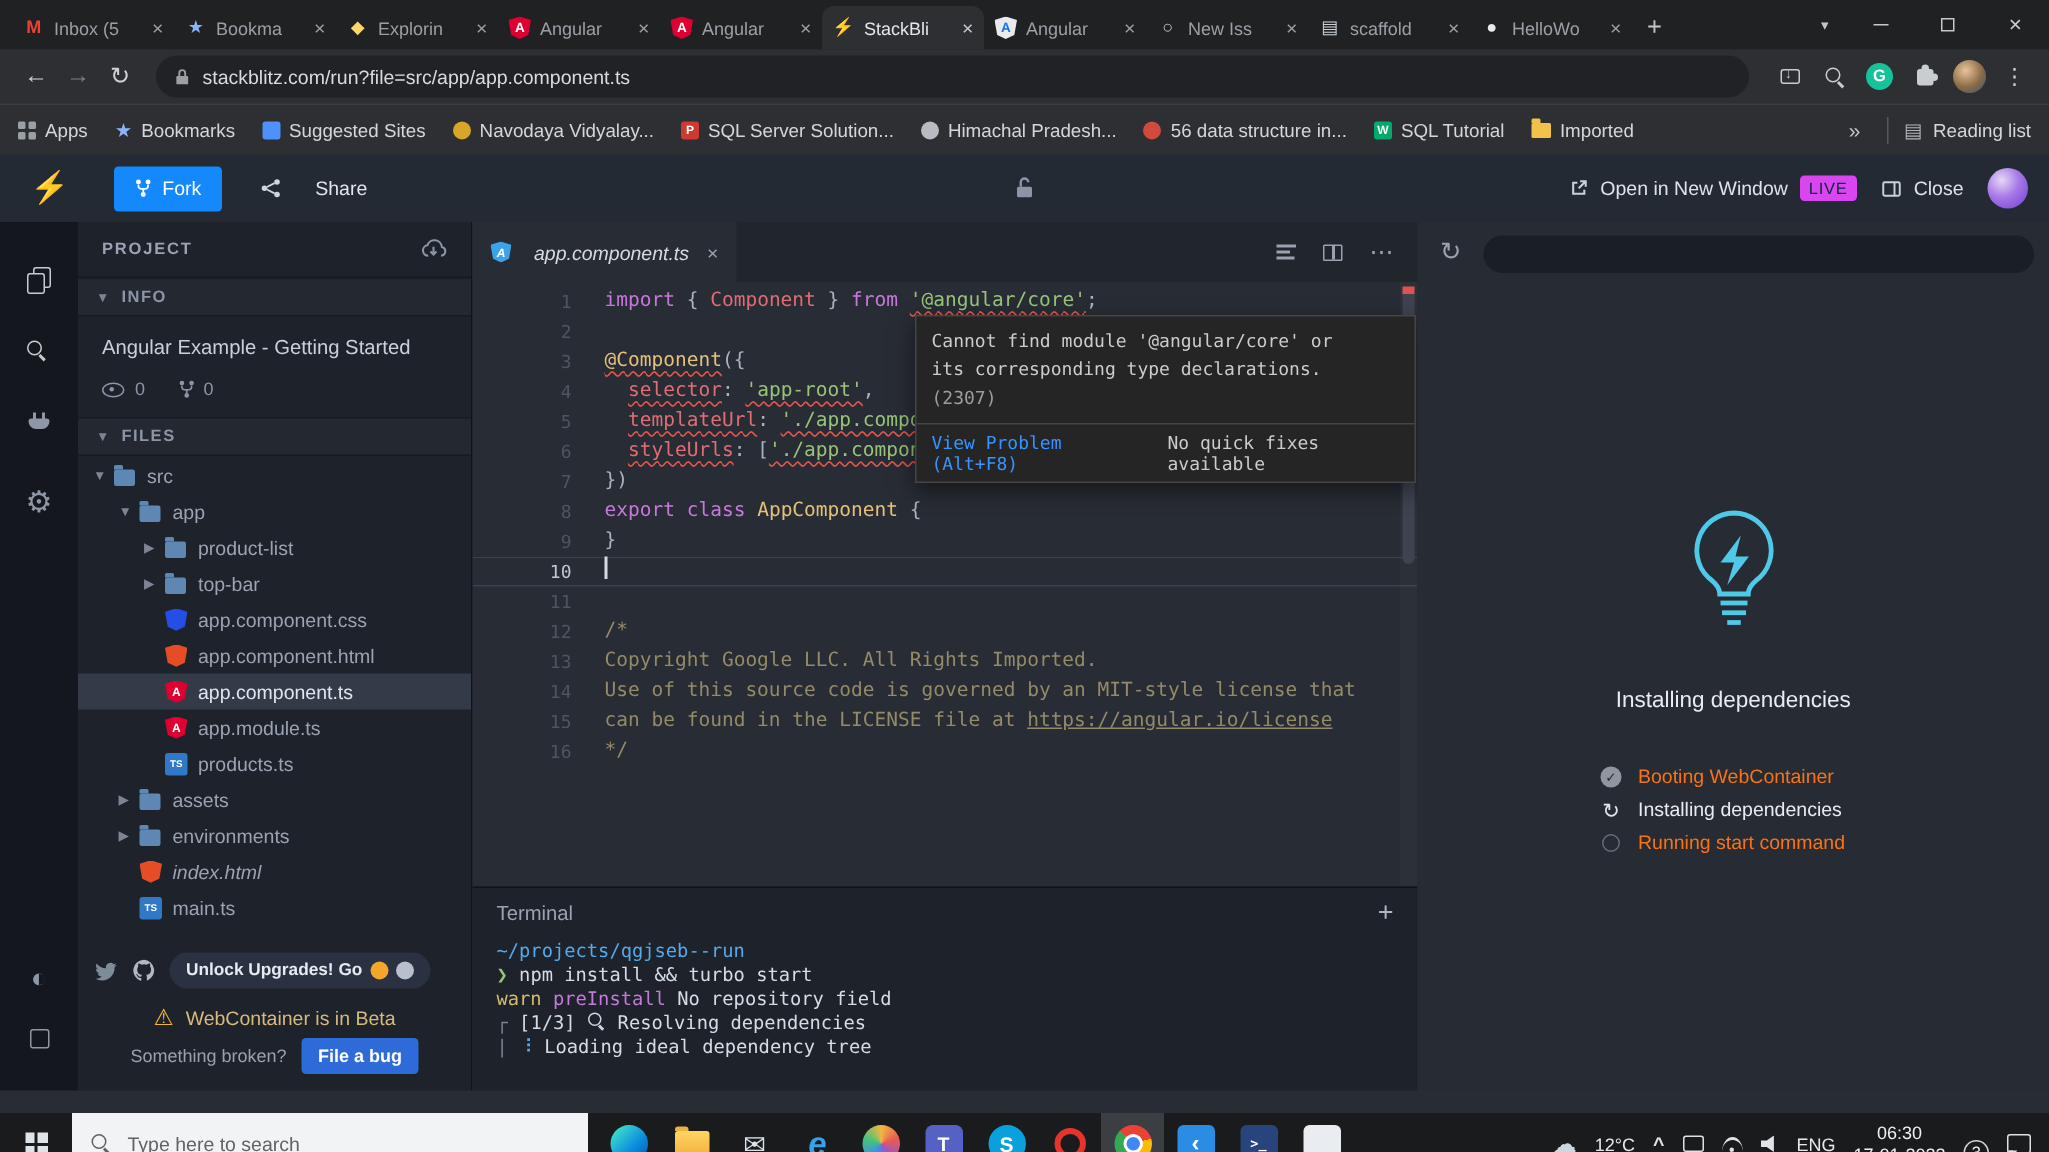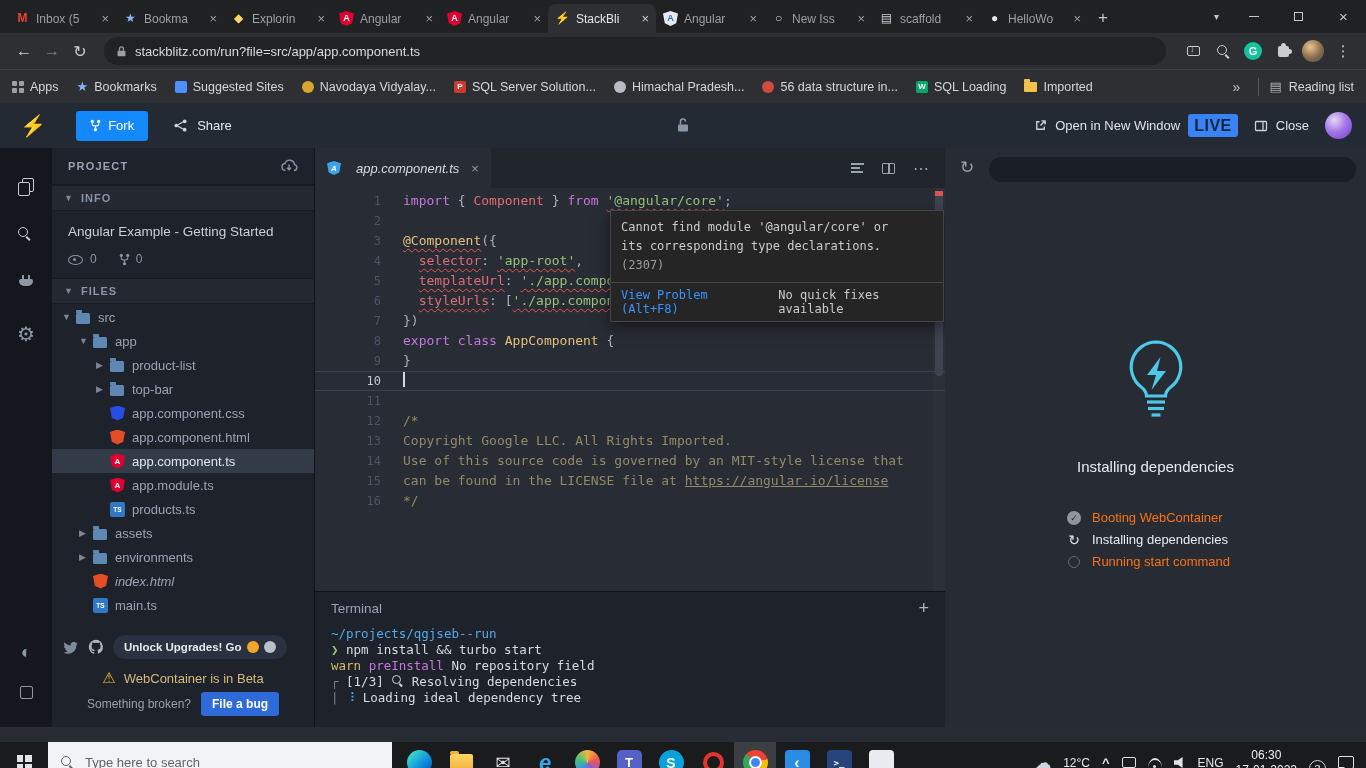--- a/index.html
+++ b/index.html
@@ -55,25 +55,25 @@
 .bm-folder::before{content:'';position:absolute;top:-3px;left:0;width:6px;height:3px;background:inherit;border-radius:1px 1px 0 0}
 .bm-more{margin-left:auto;color:#c1c5ca;font-size:14px;padding:0 8px}
 .bbdiv{width:1px;height:18px;background:#55585c;margin:0 10px}
 .readlist{display:flex;align-items:center;gap:7px;color:#d3d7dc}
 .rl-ic{color:#aeb2b8;font-size:13px}
 
 
 .sbheader{position:absolute;top:103px;left:0;right:0;height:45px;background:#242a33;display:flex;align-items:center;padding:0 14px;color:#dfe3e9}
 .sb-bolt{font-size:21px;color:#4aa0fd;margin:0 16px 0 6px}
 .btn-fork{height:30px;background:#1389fd;border-radius:3px;color:#fff;font-size:13px;display:flex;align-items:center;gap:7px;padding:0 14px;margin-left:14px}
-.sb-share{display:flex;align-items:center;gap:10px;font-size:13px;margin-left:26px;color:#e2e6ec}
+.sb-share{display:flex;align-items:center;gap:23px;font-size:13px;margin-left:26px;color:#e2e6ec}
 .sb-lock{position:absolute;left:50%;transform:translateX(-50%);top:14px}
 .sb-right{margin-left:auto;display:flex;align-items:center;gap:16px}
 .sb-openwin{display:flex;align-items:center;gap:8px;font-size:13px}
-.live{background:#3b82f6;color:#06283c;font-size:16px;font-weight:700;border-radius:3px;padding:2.5px 6px;letter-spacing:.5px}
+.live{background:#d946ef;color:#06283c;font-size:11px;font-weight:400;border-radius:3px;padding:2.5px 6px;letter-spacing:.5px}
 .sb-close{display:flex;align-items:center;gap:8px;font-size:13px}
 .avatar-lg{width:27px;height:27px;border-radius:50%;background:radial-gradient(circle at 35% 30%,#e6d8f5,#a678e8 45%,#6d3fd1)}
 
 
 .rail{position:absolute;top:148px;left:0;width:52px;height:579px;background:#14171d;display:flex;flex-direction:column;align-items:center;padding-top:30px;gap:32px;color:#8d97a5}
 .pages{width:16px;height:17px;position:relative;color:#c4ccd7}
 .pages::before{content:'';position:absolute;top:0;right:0;width:10px;height:12px;border:1.6px solid currentColor;border-radius:2px}
 .pages::after{content:'';position:absolute;top:4px;left:0;width:10px;height:12px;border:1.6px solid currentColor;border-radius:2px;background:#14171d}
 .plug{width:14px;height:15px;position:relative}
 .plug::before{content:'';position:absolute;top:0;left:3px;width:2px;height:5px;background:currentColor;box-shadow:6px 0 0 currentColor}
@@ -334,21 +334,21 @@
         <div class="bmitem">
           <span class="bm-ci" style="background: rgb(184, 188, 194);"></span>
           <span>Himachal Pradesh...</span>
         </div>
         <div class="bmitem">
           <span class="bm-ci" style="background: rgb(208, 74, 62);"></span>
           <span>56 data structure in...</span>
         </div>
         <div class="bmitem">
           <span class="bm-sq" style="background: rgb(4, 170, 109);">W</span>
-          <span>SQL Loading</span>
+          <span>SQL Tutorial</span>
         </div>
         <div class="bmitem">
           <span class="bm-folder" style="background: rgb(242, 193, 75);"></span>
           <span>Imported</span>
         </div>
       </div>
     <span class="bm-more">»</span>
     <span class="bbdiv"></span>
     <div class="readlist">
       <span class="rl-ic">▤</span>

